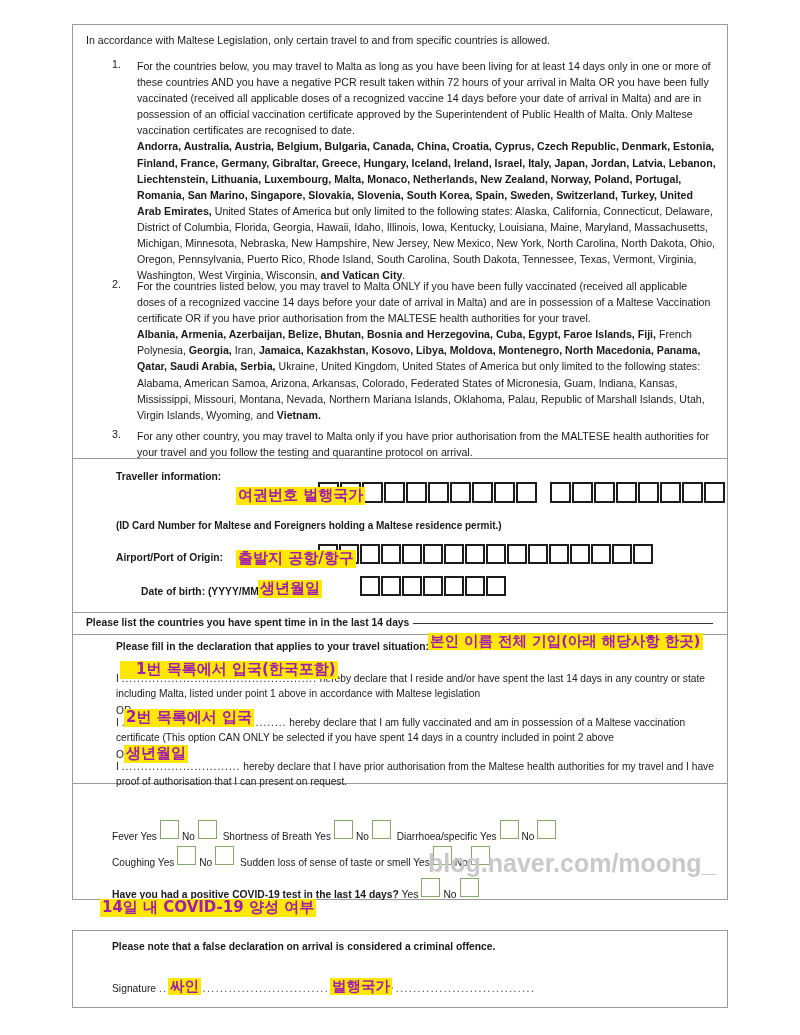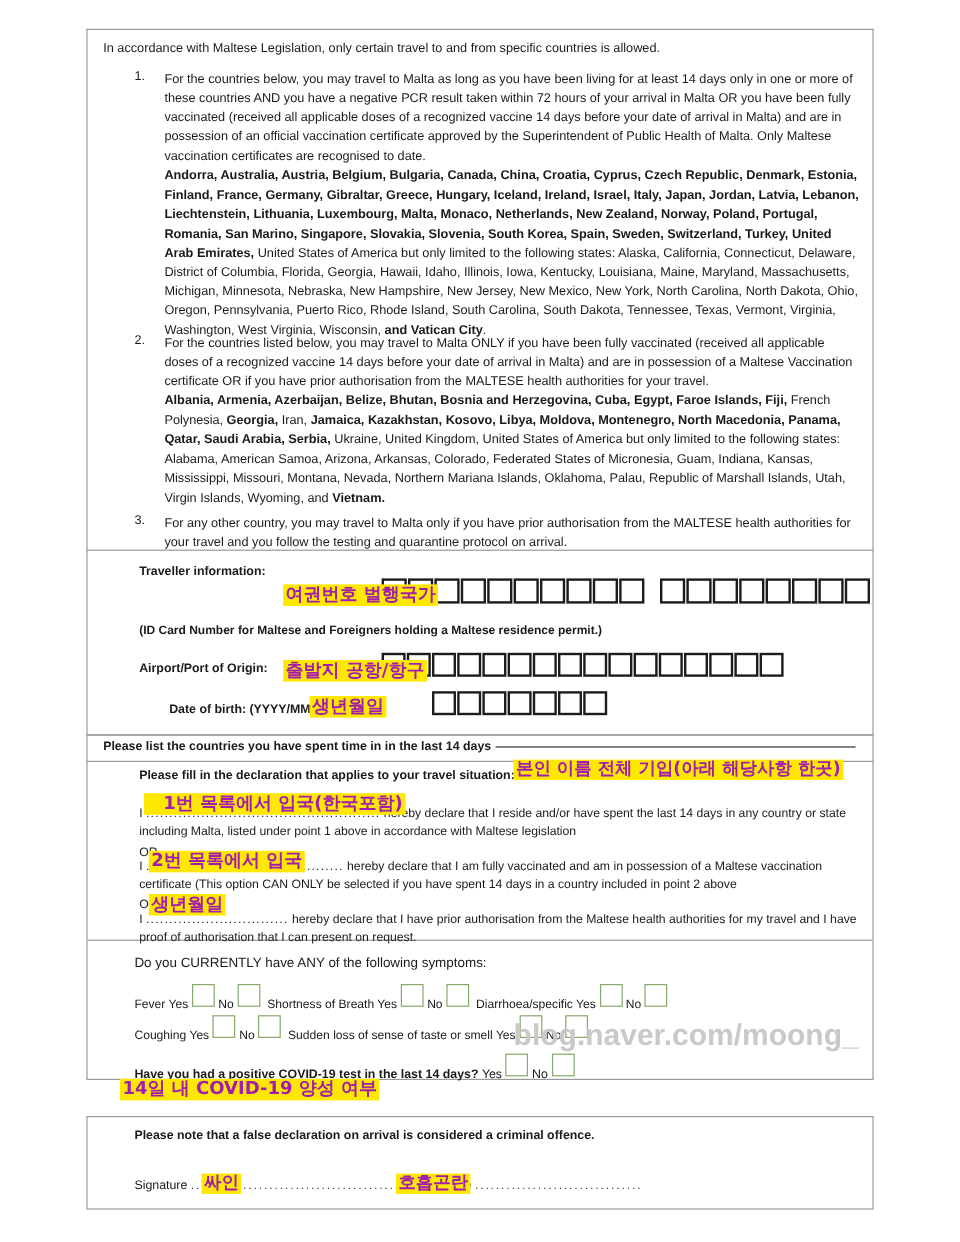--- a/index.html
+++ b/index.html
@@ -300,21 +300,20 @@
 
   <div class="decl-p" id="decl-2">
     <span>I </span><span class="dots">...........................................</span><span> hereby declare that I am fully vaccinated and am in possession of a Maltese vaccination certificate (This option CAN ONLY be selected if you have spent 14 days  in a country included in point 2 above</span>
   </div>
   <div id="decl-or2">OR</div>
 
   <div class="decl-p" id="decl-3">
     <span>I </span><span class="dots">...............................</span><span> hereby declare that I have prior authorisation from the Maltese health authorities for my travel and I have proof of authorisation that I can present on request.</span>
   </div>
 
-  <div id="sym-title">Do you CURRENTLY have ANY of the following symptoms:</div>
 
   <div class="sym-row" id="sym-row-1">
     <span>Fever</span>
     <span>Yes</span><span class="gbx up"></span><span>No</span><span class="gbx up"></span>
     <span>Shortness of Breath</span>
     <span>Yes</span><span class="gbx up"></span><span>No</span><span class="gbx up"></span>
     <span>Diarrhoea/specific</span>
     <span>Yes</span><span class="gbx up"></span><span>No</span><span class="gbx up"></span>
   </div>
 
@@ -339,15 +338,15 @@
 
   <div class="hl" id="hl-passport">여권번호 벌행국가</div>
   <div class="hl" id="hl-airport">출발지 공항/항구</div>
   <div class="hl" id="hl-dob">생년월일</div>
   <div class="hl" id="hl-name">본인 이름 전체 기입(아래 해당사항 한곳)</div>
   <div class="hl" id="hl-list1">1번 목록에서 입국(한국포함)</div>
   <div class="hl" id="hl-list2">2번 목록에서 입국</div>
   <div class="hl" id="hl-prior">생년월일</div>
   <div class="hl" id="hl-covid14">14일 내 COVID-19 양성 여부</div>
   <div class="hl" id="hl-sign">싸인</div>
-  <div class="hl" id="hl-date">호흡곤란</div>
+  <div class="hl" id="hl-date">벌행국가</div>
 
 </div>
 
 </body></html>

